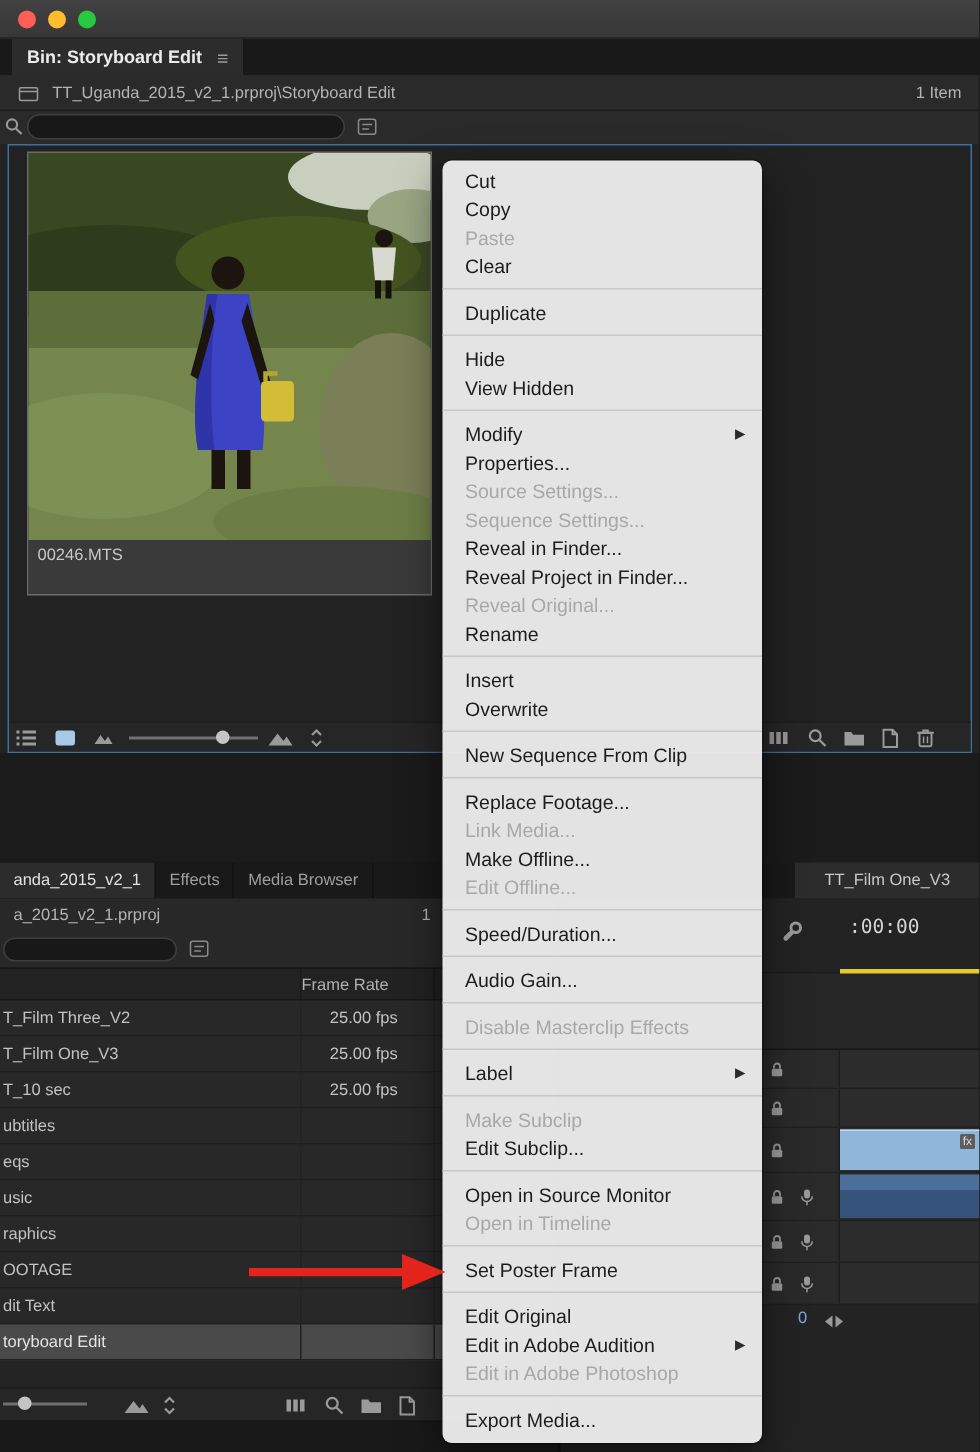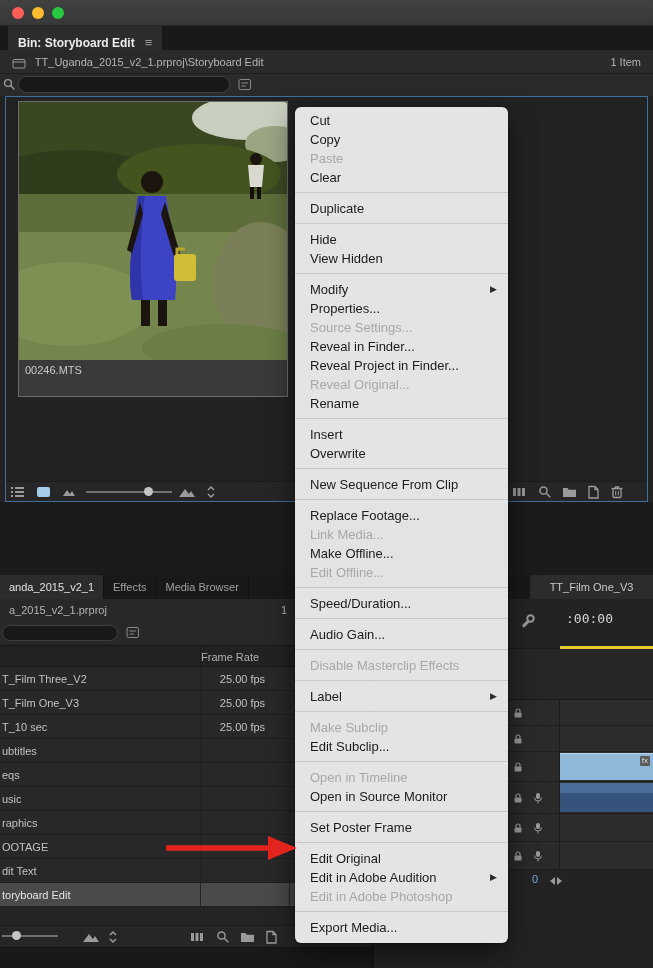--- a/index.html
+++ b/index.html
@@ -11,21 +11,21 @@
   
   .titlebar{position:absolute;top:0;left:0;right:0;height:26px;background:linear-gradient(#414141,#373737);border-bottom:1px solid #262626}
   .tl{position:absolute;top:7px;width:12px;height:12px;border-radius:50%}
   .tl-red{left:12px;background:#ff5f57}
   .tl-yellow{left:32px;background:#febc2e}
   .tl-green{left:52px;background:#28c840}
 
   
   .bin-panel{position:absolute;top:26px;left:0;width:653px;height:476px;background:#232323}
   .bin-tabbar{height:24px;background:#191919;padding-left:8px}
-  .bin-tab{display:inline-flex;align-items:flex-end;height:24px;padding:0 10px;background:#2c2c2c;color:#ececec;font-size:12px;font-weight:bold}
+  .bin-tab{display:inline-flex;align-items:center;height:24px;padding:0 10px;background:#2c2c2c;color:#ececec;font-size:12px;font-weight:bold}
   .hamburger{margin-left:10px;color:#9a9a9a;font-weight:normal;font-size:13px}
   .bin-breadcrumb{height:24px;background:#2a2a2a;color:#b4b4b4;font-size:11px;line-height:24px;padding-left:12px;position:relative;border-bottom:1px solid #1e1e1e}
   .bin-breadcrumb .ic{margin-right:6px}
   .item-count{position:absolute;right:12px;top:0}
   .bin-search{height:22px;background:#2a2a2a;position:relative}
   .search-input{position:absolute;left:18px;top:2px;width:212px;height:17px;background:#181818;border:1px solid #404040;border-radius:9px;color:#cccccc;font-size:11px;padding:0 8px;outline:none}
   .mag-left{position:absolute;left:3px;top:4px}
   .filter-ic{position:absolute;left:238px;top:4px}
   .bin-body{position:absolute;top:70px;left:5px;right:5px;bottom:0;border:1px solid #3f6f9f;background:#222222}
   .clip-tile{position:absolute;left:12px;top:4px;width:270px;border:1px solid #6b6b6b;background:#2f2f2f}
@@ -507,20 +507,24 @@
     <span class="mi-arrow">▶</span>
   </div>
       <div class="menu-item">
     <span class="mi-label">Properties...</span>
     
   </div>
       <div class="menu-item disabled">
     <span class="mi-label">Source Settings...</span>
     
   </div>
+      <div class="menu-item disabled">
+    <span class="mi-label">Sequence Settings...</span>
+    
+  </div>
       <div class="menu-item">
     <span class="mi-label">Reveal in Finder...</span>
     
   </div>
       <div class="menu-item">
     <span class="mi-label">Reveal Project in Finder...</span>
     
   </div>
       <div class="menu-item disabled">
     <span class="mi-label">Reveal Original...</span>
@@ -584,26 +588,26 @@
       <div class="menu-sep"></div>
       <div class="menu-item disabled">
     <span class="mi-label">Make Subclip</span>
     
   </div>
       <div class="menu-item">
     <span class="mi-label">Edit Subclip...</span>
     
   </div>
       <div class="menu-sep"></div>
+      <div class="menu-item">
+    <span class="mi-label">Open in Source Monitor</span>
+    
+  </div>
       <div class="menu-item disabled">
     <span class="mi-label">Open in Timeline</span>
-    
-  </div>
-      <div class="menu-item">
-    <span class="mi-label">Open in Source Monitor</span>
     
   </div>
       <div class="menu-sep"></div>
       <div class="menu-item">
     <span class="mi-label">Set Poster Frame</span>
     
   </div>
       <div class="menu-sep"></div>
       <div class="menu-item">
     <span class="mi-label">Edit Original</span>

